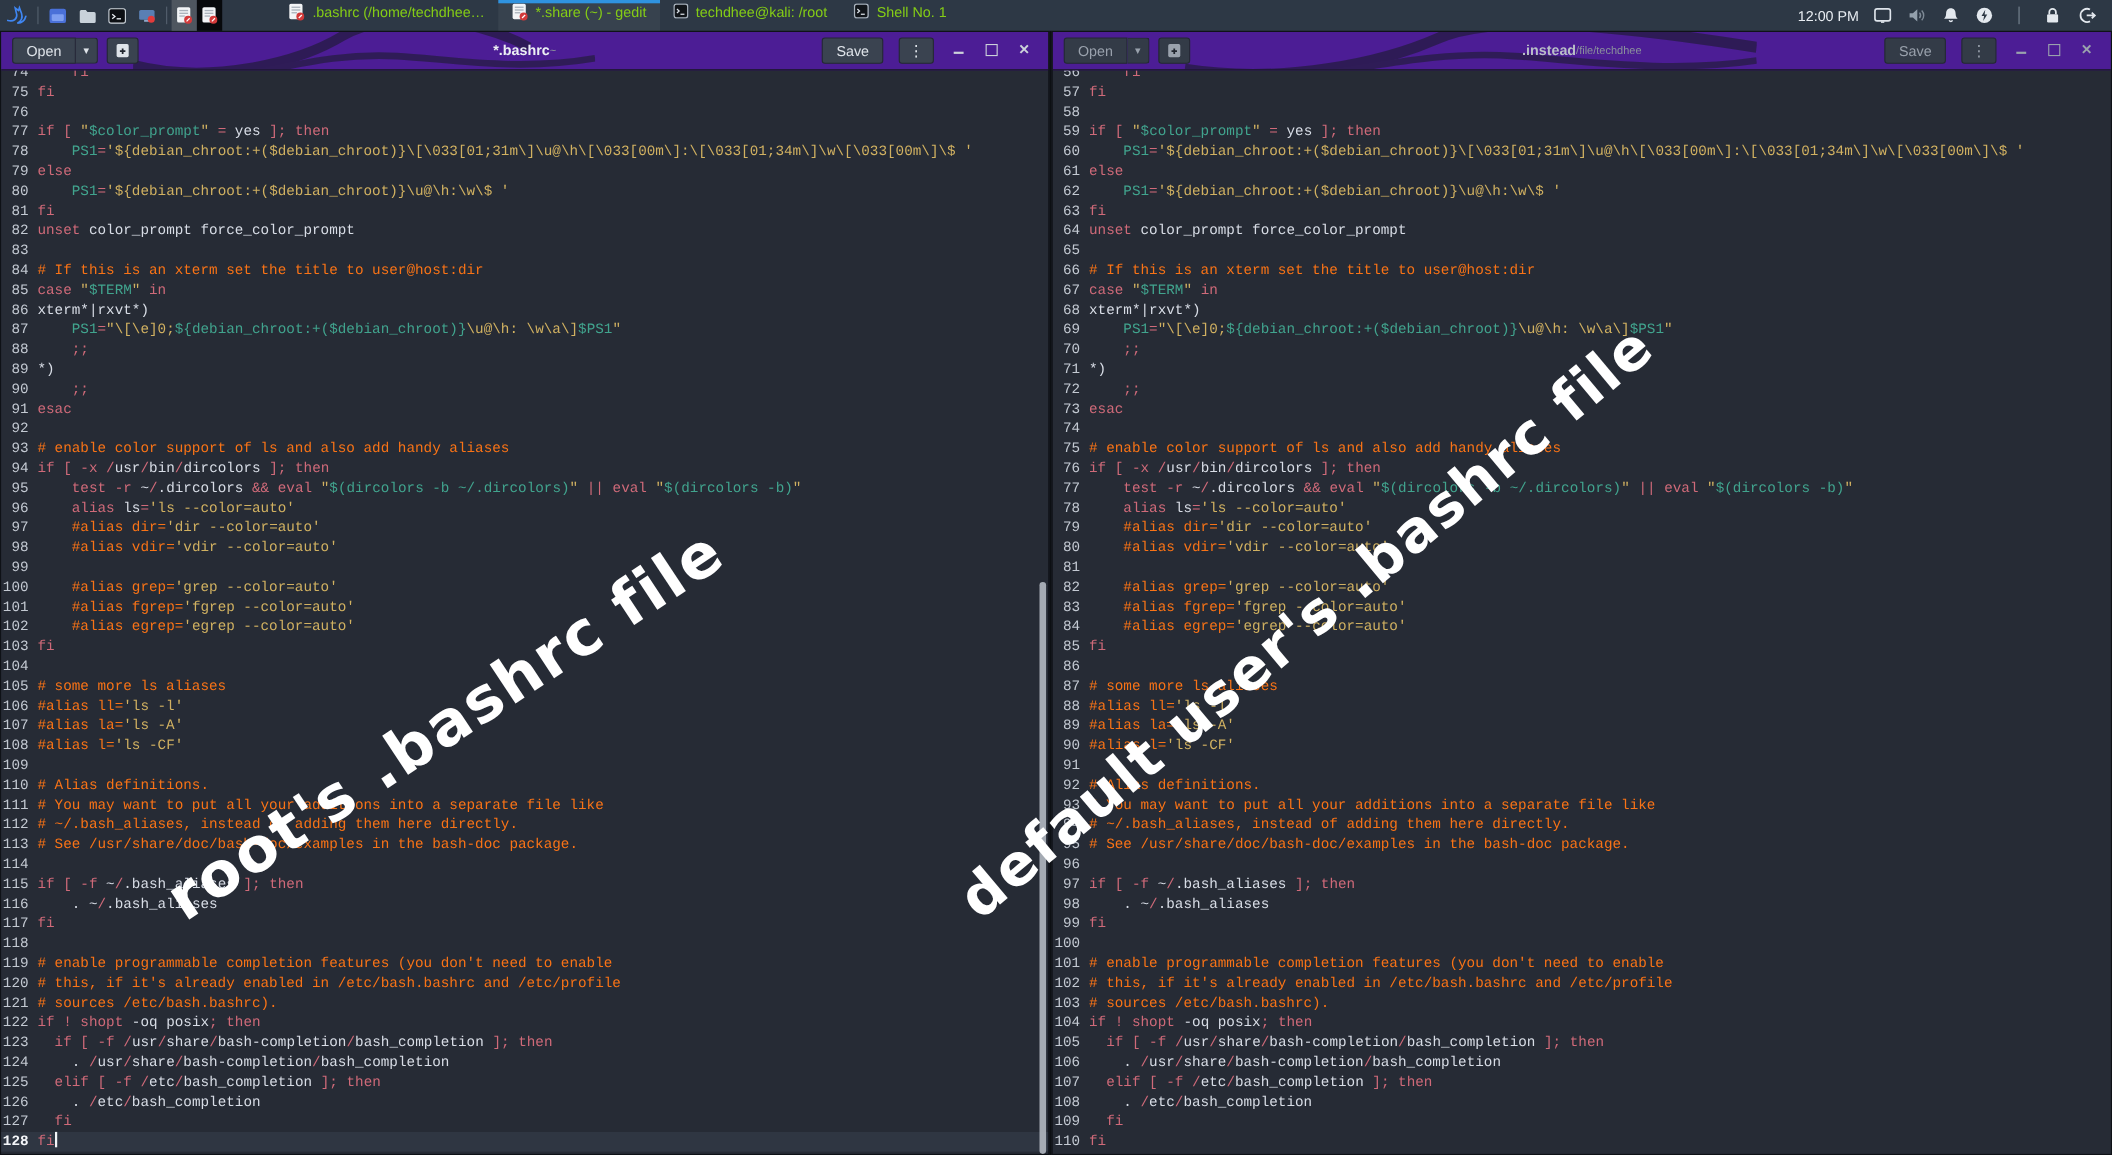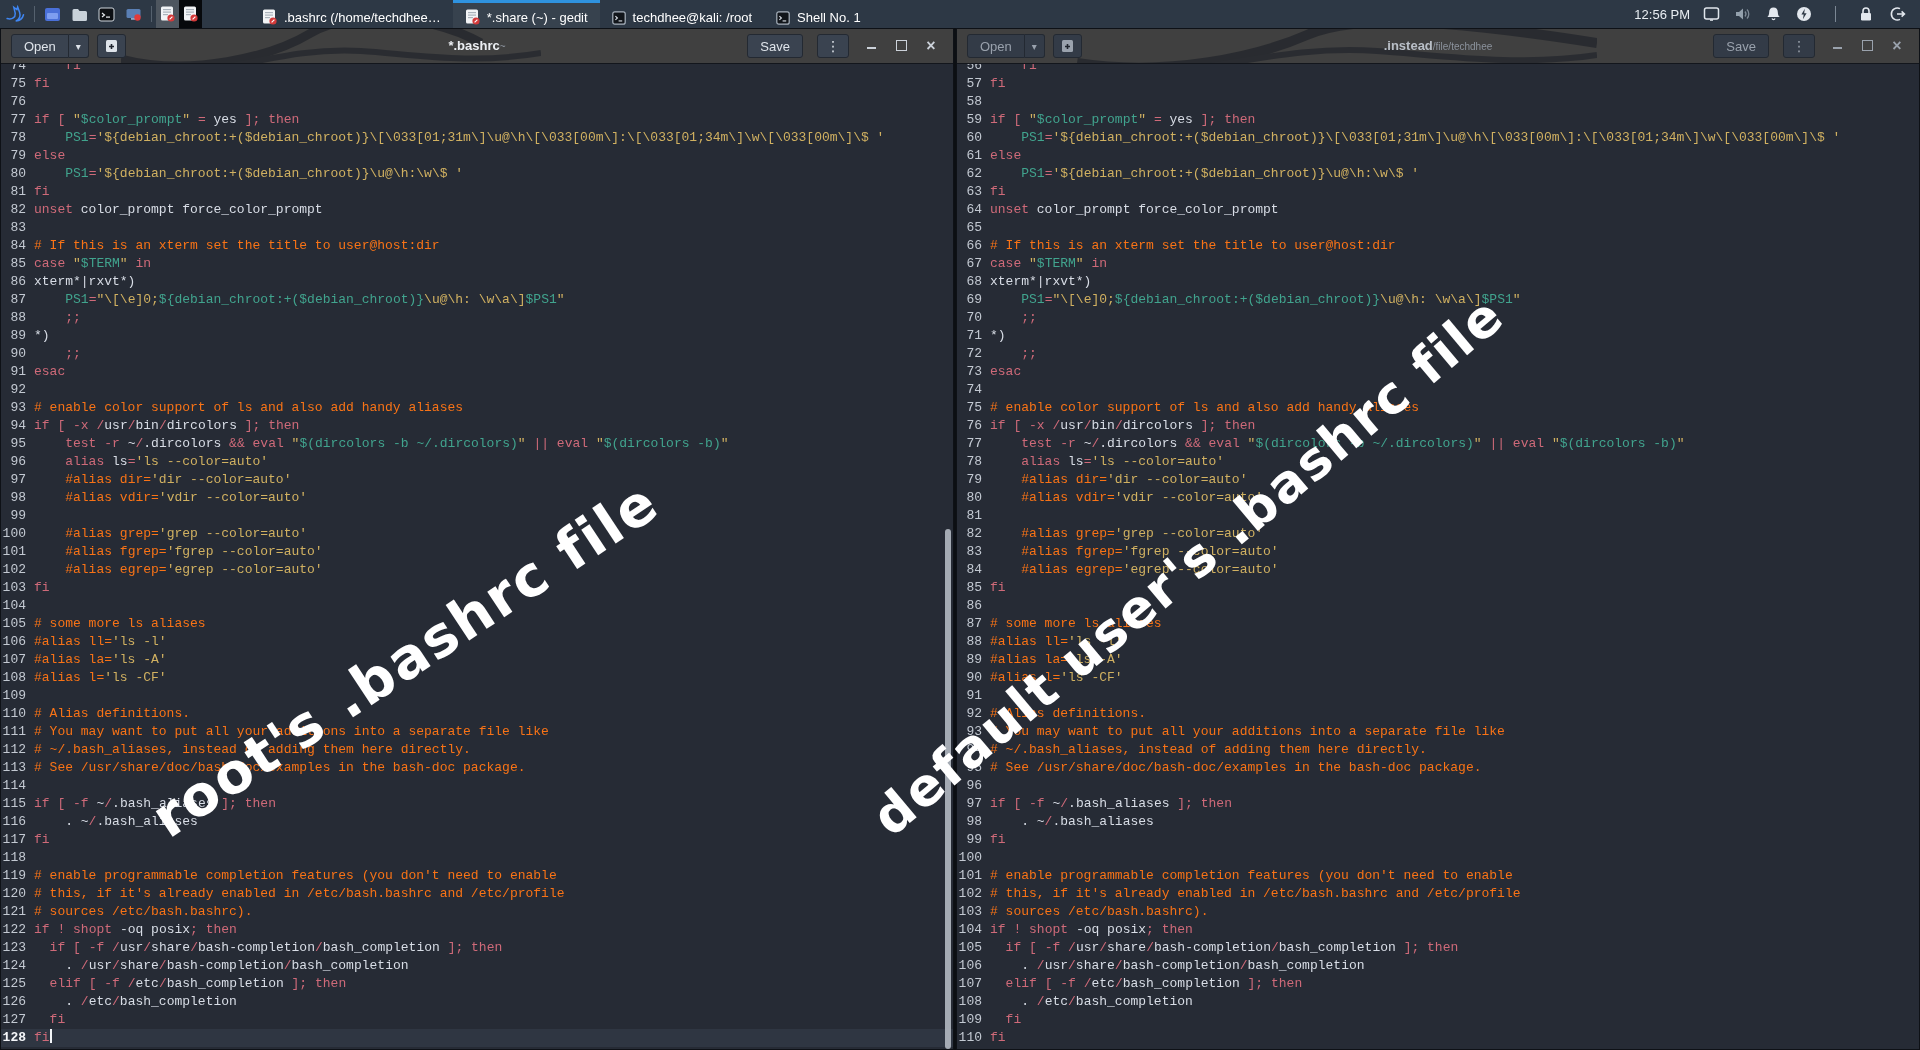--- a/index.html
+++ b/index.html
@@ -9,33 +9,33 @@
   .panel{position:absolute;top:0;left:0;width:1920px;height:28px;background:#2d3845;
          display:flex;align-items:stretch;z-index:50;}
   .p-item{display:flex;align-items:center;}
   .kali-btn{width:30px;justify-content:center;}
   .vsep{width:1px;background:#55616e;margin:6px 4px;}
   .launcher{width:27px;justify-content:center;cursor:pointer;}
   .dockbtn{width:23px;height:28px;justify-content:center;}
   .dockbtn.lit{background:#4e565f;}
   .dockbtn.dark{background:#07090c;}
   .tasks{display:flex;align-items:stretch;margin-left:48px;}
-  .task{display:flex;align-items:flex-end;gap:7px;padding:0 12px;color:#ffffff;font-size:13px;
+  .task{display:flex;align-items:flex-start;gap:7px;padding:0 12px;color:#84cc16;font-size:13px;
         border-top:3px solid transparent;border-bottom:3px solid transparent;cursor:pointer;white-space:nowrap;}
   .task.active{border-top-color:#2f93e0;background:rgba(255,255,255,.05);}
   .spacer{flex:1;}
   .clock{color:#e8edf2;font-size:13px;padding:0 10px;}
   .tray{display:flex;align-items:center;gap:9px;padding-right:12px;}
   .tray .ticon{width:22px;height:22px;display:flex;align-items:center;justify-content:center;cursor:pointer;}
   
   .gwin{position:absolute;top:28px;height:1022px;background:var(--edbg);border:1px solid #0e1116;
         box-sizing:border-box;overflow:hidden;}
   #win-left{left:0;width:954px;}
   #win-right{left:956px;width:964px;}
-  .hbar{position:absolute;top:0;left:0;right:0;height:34px;background:#404040;
+  .hbar{position:absolute;top:0;left:0;right:0;height:34px;background:#4c1d95;
         border-bottom:1px solid #13161c;display:flex;align-items:center;z-index:10;overflow:hidden;}
   .hbar .swirl{position:absolute;left:120px;top:-10px;opacity:.55;pointer-events:none;}
   .gbtn{position:relative;height:24px;background:#3a4350;border:1px solid #232932;border-radius:3px;
         color:#dfe4ea;font-size:13px;display:flex;align-items:center;padding:0 12px;cursor:pointer;z-index:2;}
   .open-group{display:flex;margin-left:10px;z-index:2;}
   .open-main{border-radius:3px 0 0 3px;}
   .open-arrow{border-radius:0 3px 3px 0;border-left:none;padding:0 7px;font-size:10px;}
   .newdoc{margin-left:8px;padding:0 7px;}
   .title-wrap{position:absolute;left:0;right:0;top:0;height:34px;display:flex;flex-direction:row;
               align-items:center;justify-content:center;pointer-events:none;}
@@ -160,21 +160,21 @@
       <div class="task">
         <svg width="14" height="14" viewBox="0 0 14 14">
           <rect x="0.8" y="0.8" width="12.4" height="12.4" rx="2" fill="#11151a" stroke="#aab4bf" stroke-width="1.2"></rect>
           <path d="M3.4 5.2l2 1.8-2 1.8" stroke="#dfe5ec" stroke-width="1.1" fill="none"></path>
           <rect x="6.6" y="9.4" width="3.6" height="1.1" fill="#dfe5ec"></rect>
         </svg>
         <span>Shell No. 1</span>
       </div>
     </div>
   <div class="spacer"></div>
-  <div class="p-item clock">12:56 PM</div>
+  <div class="p-item clock">12:00 PM</div>
   <div class="tray" id="tray">
       <div class="ticon">
         <svg width="17" height="16" viewBox="0 0 17 16">
           <rect x="1.5" y="2" width="14" height="11" rx="2" fill="none" stroke="#dfe5ec" stroke-width="1.5"></rect>
           <rect x="7" y="13.4" width="3" height="1.4" fill="#dfe5ec"></rect>
         </svg>
       </div>
       <div class="ticon">
         <svg width="17" height="16" viewBox="0 0 17 16">
           <path d="M2 6h3l4-3.5v11L5 10H2z" fill="#93a0ac"></path>

